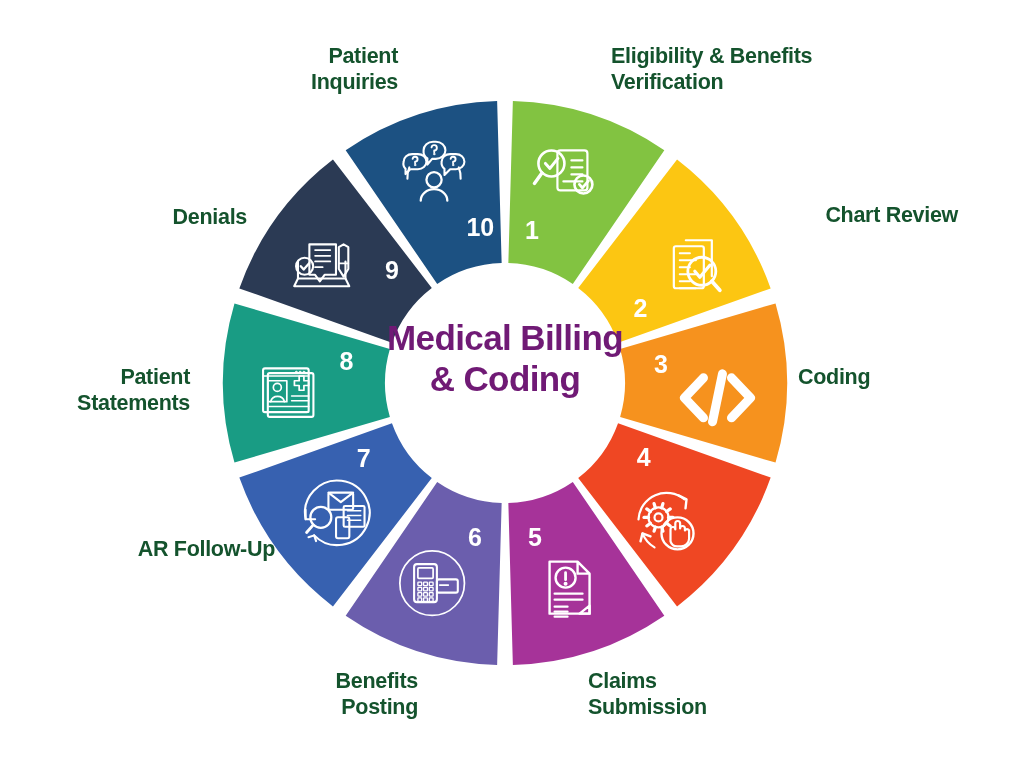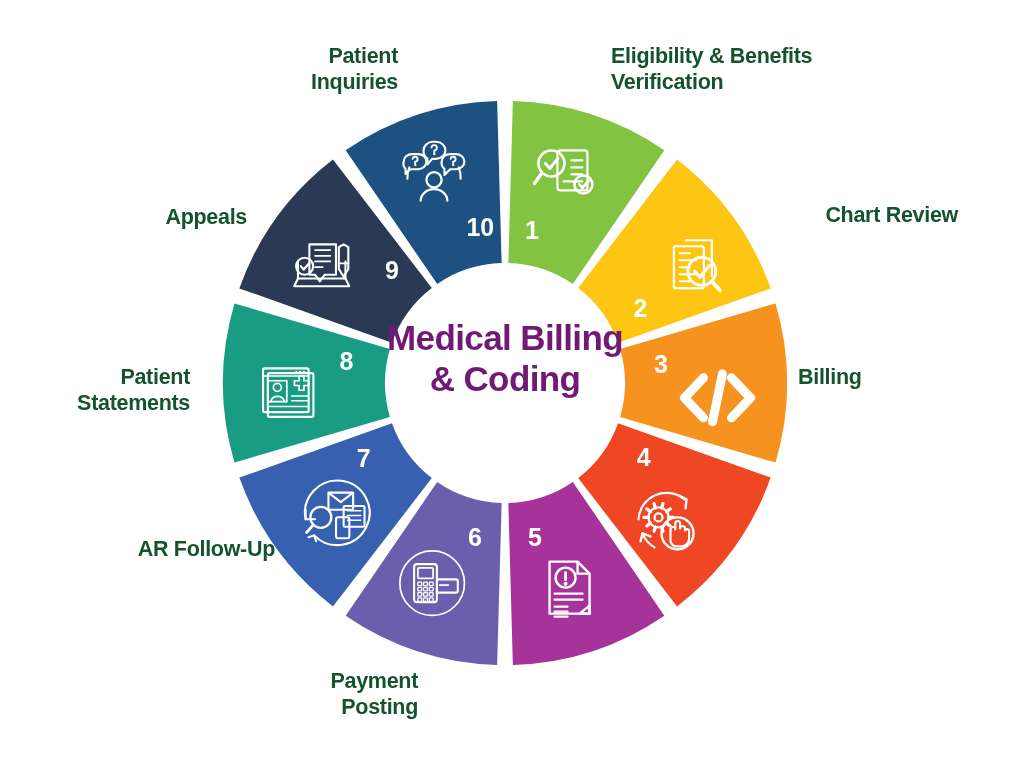--- a/index.html
+++ b/index.html
@@ -261,23 +261,25 @@
       </g>
   </svg>
 
   <div class="center-title">Medical
 Billing &amp;
 Coding</div>
 
   <div class="olabel lbl-1">Eligibility &amp; Benefits
 Verification</div>
   <div class="olabel lbl-2">Chart Review</div>
-  <div class="olabel lbl-3">Billing</div>
-  <div class="olabel lbl-6">Payment
+  <div class="olabel lbl-3">Coding</div>
+  <div class="olabel lbl-5">Claims
+Submission</div>
+  <div class="olabel lbl-6">Benefits
 Posting</div>
   <div class="olabel lbl-7">AR Follow-Up</div>
   <div class="olabel lbl-8">Patient
 Statements</div>
-  <div class="olabel lbl-9">Appeals</div>
+  <div class="olabel lbl-9">Denials</div>
   <div class="olabel lbl-10">Patient
 Inquiries</div>
 
 </div>
 
 </body></html>

